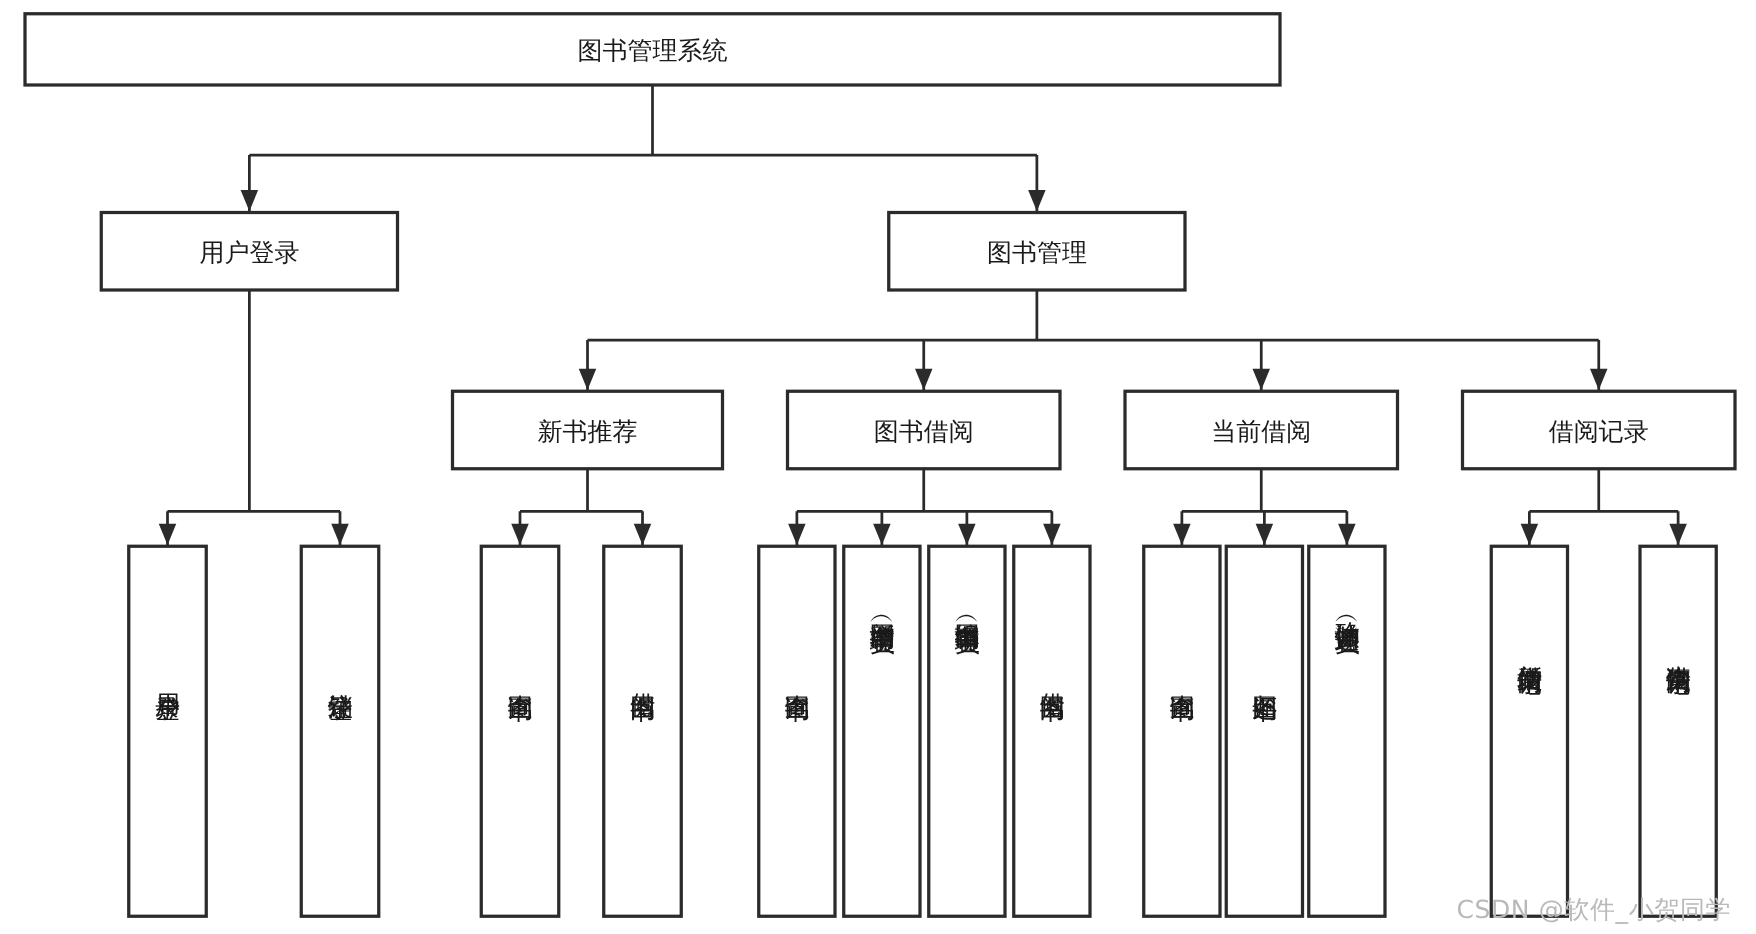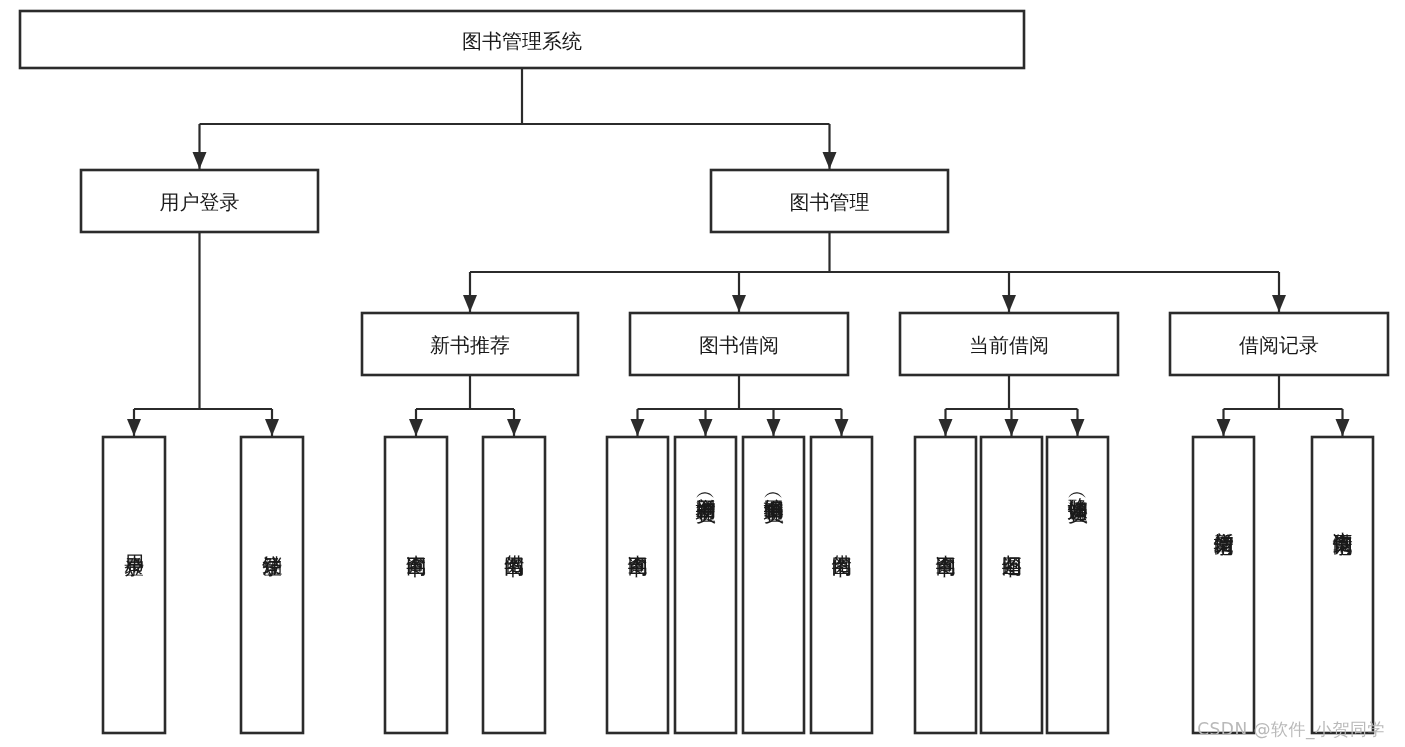--- a/index.html
+++ b/index.html
@@ -63,21 +63,21 @@
     writing-mode: vertical-rl;
     text-orientation: upright;
     letter-spacing: 1px;
     white-space: nowrap;
   }
   #watermark {
     position: absolute;
     right: 8px;
     bottom: 6px;
     font-family: "DejaVu Sans", "Liberation Sans", sans-serif;
-    font-size: 17px;
+    font-size: 20px;
     color: #b9b9b9;
     letter-spacing: 0.5px;
     white-space: nowrap;
   }
 </style>
 </head>
 <body>
 
 <div id="diagram-root">
 

